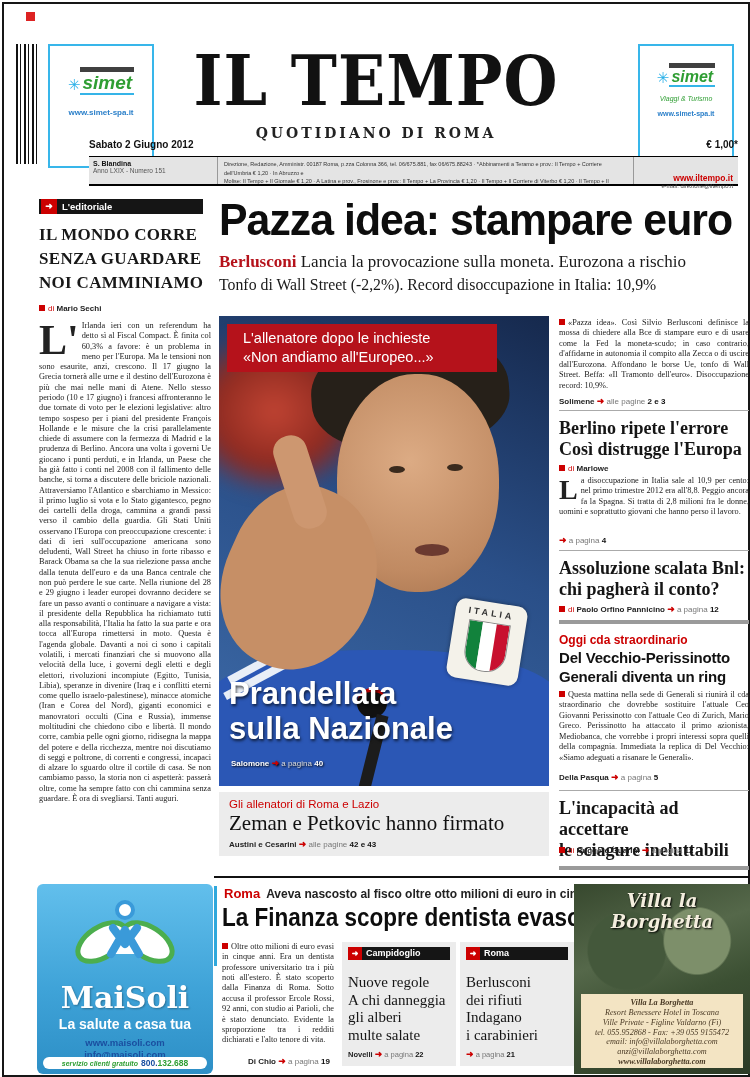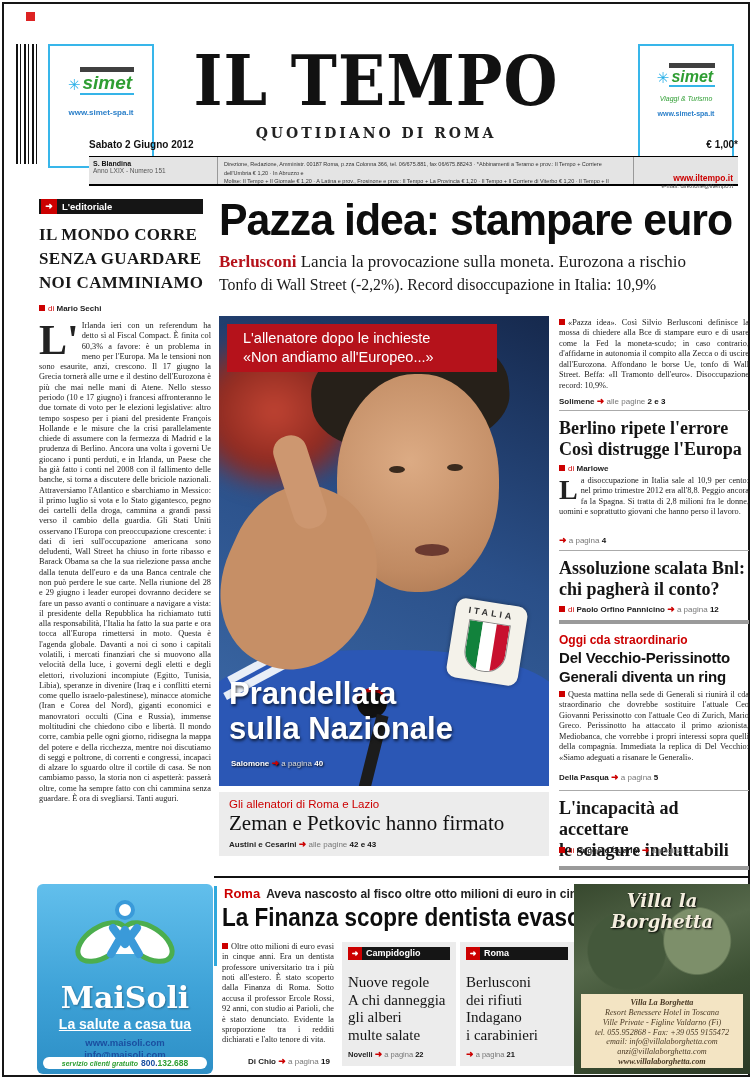--- a/index.html
+++ b/index.html
@@ -137,21 +137,21 @@
   .minibox .mlabel .chip{display:inline-block;width:14px;height:13px;background:#c00;color:#fff;
         text-align:center;font-size:8px;margin-right:4px;vertical-align:top;}
   .minibox .mlines{margin-top:14px;font-family:"Liberation Serif",serif;font-size:15px;line-height:17.5px;color:#151515;}
   .minibox .mby{margin-top:5px;font-size:7.5px;}
 
   
   .maisoli{left:33px;top:880px;width:176px;height:190px;border-radius:6px;text-align:center;
         background:linear-gradient(180deg,#62bfec 0%,#3fa3d8 55%,#2d8fc6 100%);overflow:hidden;}
   .ms-name{font-family:"DejaVu Serif",serif;font-weight:bold;font-size:30px;color:#fff;margin-top:2px;
         text-shadow:1px 1px 2px rgba(0,0,0,.3);}
-  .ms-tag{font-weight:bold;font-size:14px;color:#fff;margin-top:1px;text-decoration:underline;}
+  .ms-tag{font-weight:bold;font-size:14px;color:#fff;margin-top:1px;}
   .ms-links{font-size:9.5px;font-weight:bold;color:#1a4fa0;margin-top:5px;line-height:1.3;}
   .ms-bar{position:absolute;left:6px;right:6px;bottom:5px;background:#fff;border-radius:8px;
         font-size:8.5px;padding:1px 0;}
   .ms-bar .lbl{color:#2f9e33;font-style:italic;font-weight:bold;font-size:7px;margin-right:3px;}
   .ms-bar .p1{color:#1a4fa0;font-weight:bold;}
   .ms-bar .p2{color:#2f9e33;font-weight:bold;}
   .villa{left:570px;top:880px;width:176px;height:190px;overflow:hidden;
         background:
           radial-gradient(circle at 20% 80%,#2e86a8 0 12%,rgba(0,0,0,0) 13%),
           radial-gradient(circle at 70% 30%,#7d8f6a 0 18%,rgba(0,0,0,0) 19%),

